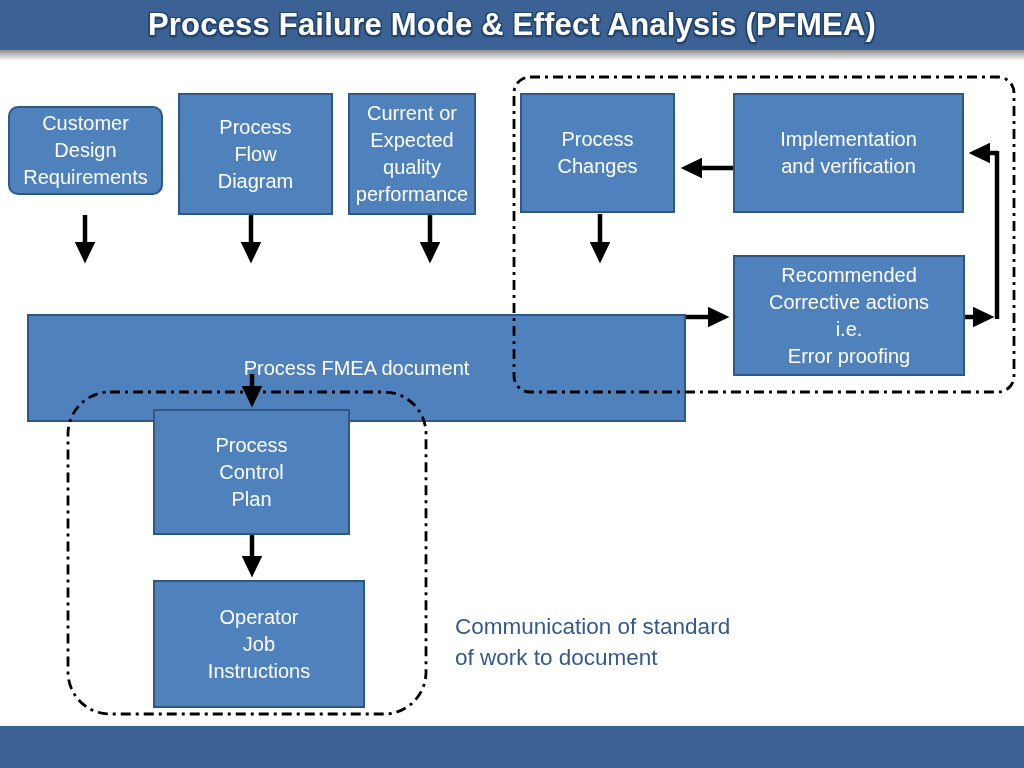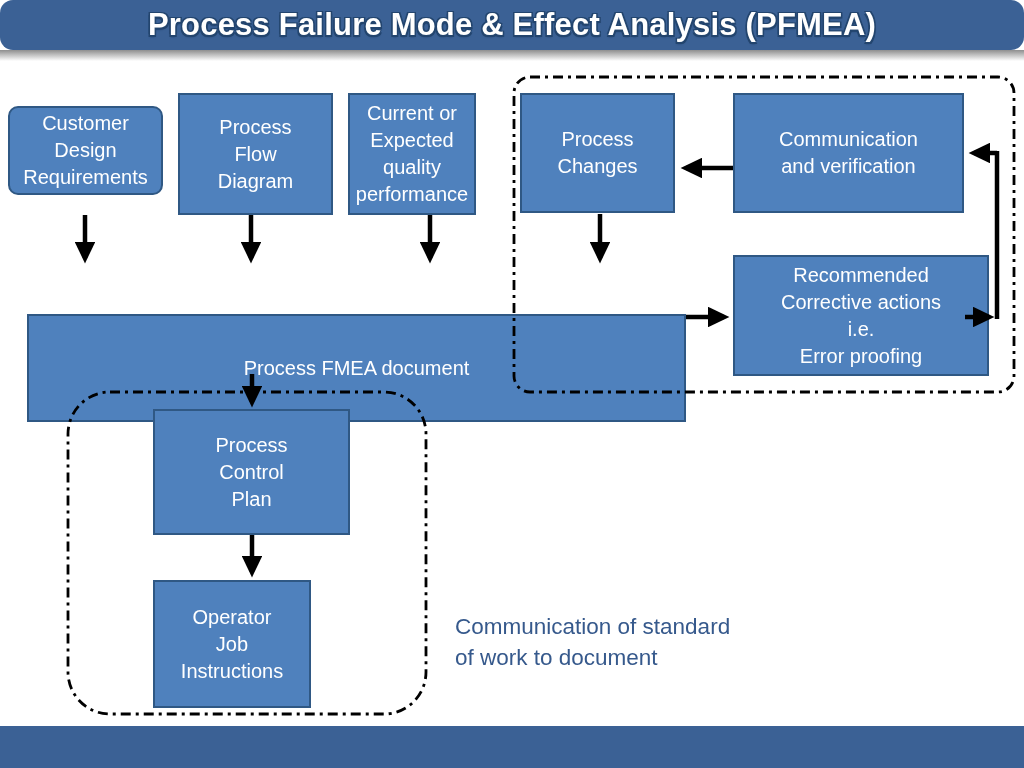--- a/index.html
+++ b/index.html
@@ -3,21 +3,21 @@
 <meta charset="utf-8">
 <style>
   html,body { margin:0; padding:0; background:#ffffff; }
   #slide {
     position:relative; width:1024px; height:768px; overflow:hidden;
     background:#ffffff; font-family:"Liberation Sans", sans-serif;
   }
   
   .title-bar {
     position:absolute; left:0; top:0; width:1024px; height:50px;
-    background:#3B6195; display:flex; align-items:center; justify-content:center;border-radius:13px;
+    background:#3B6195; display:flex; align-items:center; justify-content:center;
   }
   .title-text {
     color:#ffffff; font-size:31px; font-weight:bold; letter-spacing:0.2px;
     text-shadow:
       -1.5px -1.5px 0 #23456e, 1.5px -1.5px 0 #23456e,
       -1.5px  1.5px 0 #23456e, 1.5px  1.5px 0 #23456e,
        0 2px 2px #1c3a66;
     white-space:nowrap;
   }
   .title-shadow-strip {
@@ -30,23 +30,23 @@
     box-sizing:border-box; color:#ffffff; font-size:20px; line-height:27px;
     display:flex; align-items:center; justify-content:center;
     text-align:center; white-space:pre-line; z-index:1;
   }
   #node-customer        { left:8px;   top:106px;  width:155px; height:89px;border-radius:10px; }
   #node-flow            { left:178px; top:93px;  width:155px; height:122px; }
   #node-current         { left:348px; top:93px;  width:128px; height:122px; }
   #node-changes         { left:520px; top:93px;  width:155px; height:120px; }
   #node-implementation  { left:733px; top:93px;  width:231px; height:120px; }
   #node-fmea            { left:27px;  top:266px; width:659px; height:108px;margin-top:48px; }
-  #node-recommended     { left:733px; top:255px; width:256px; height:121px; }
+  #node-recommended     { left:733px; top:255px; width:232px; height:121px; }
   #node-control         { left:153px; top:409px; width:197px; height:126px; }
-  #node-operator        { left:153px; top:580px; width:158px; height:128px; }
+  #node-operator        { left:153px; top:580px; width:212px; height:128px; }
   
   #overlay-svg { position:absolute; left:0; top:0; z-index:5; pointer-events:none; }
   .arrow { stroke:#000000; stroke-width:4.5; fill:none; }
   .dash-loop { stroke:#000000; stroke-width:2.8; fill:none; stroke-dasharray:10 5 3 5; }
   
   .annotation {
     position:absolute; color:#36598C; font-size:22.5px; line-height:31px;
     white-space:pre-line; z-index:2;
   }
   #annotation-continuous    { left:630px; top:424px; }
@@ -80,21 +80,21 @@
 Requirements</div>
   <div class="node" id="node-flow">Process
 Flow
 Diagram</div>
   <div class="node" id="node-current">Current or
 Expected
 quality
 performance</div>
   <div class="node" id="node-changes">Process
 Changes</div>
-  <div class="node" id="node-implementation">Communication
+  <div class="node" id="node-implementation">Implementation
 and verification</div>
   <div class="node" id="node-fmea">Process FMEA document</div>
   <div class="node" id="node-recommended">Recommended
 Corrective actions
 i.e.
 Error proofing</div>
   <div class="node" id="node-control">Process
 Control
 Plan</div>
   <div class="node" id="node-operator">Operator

